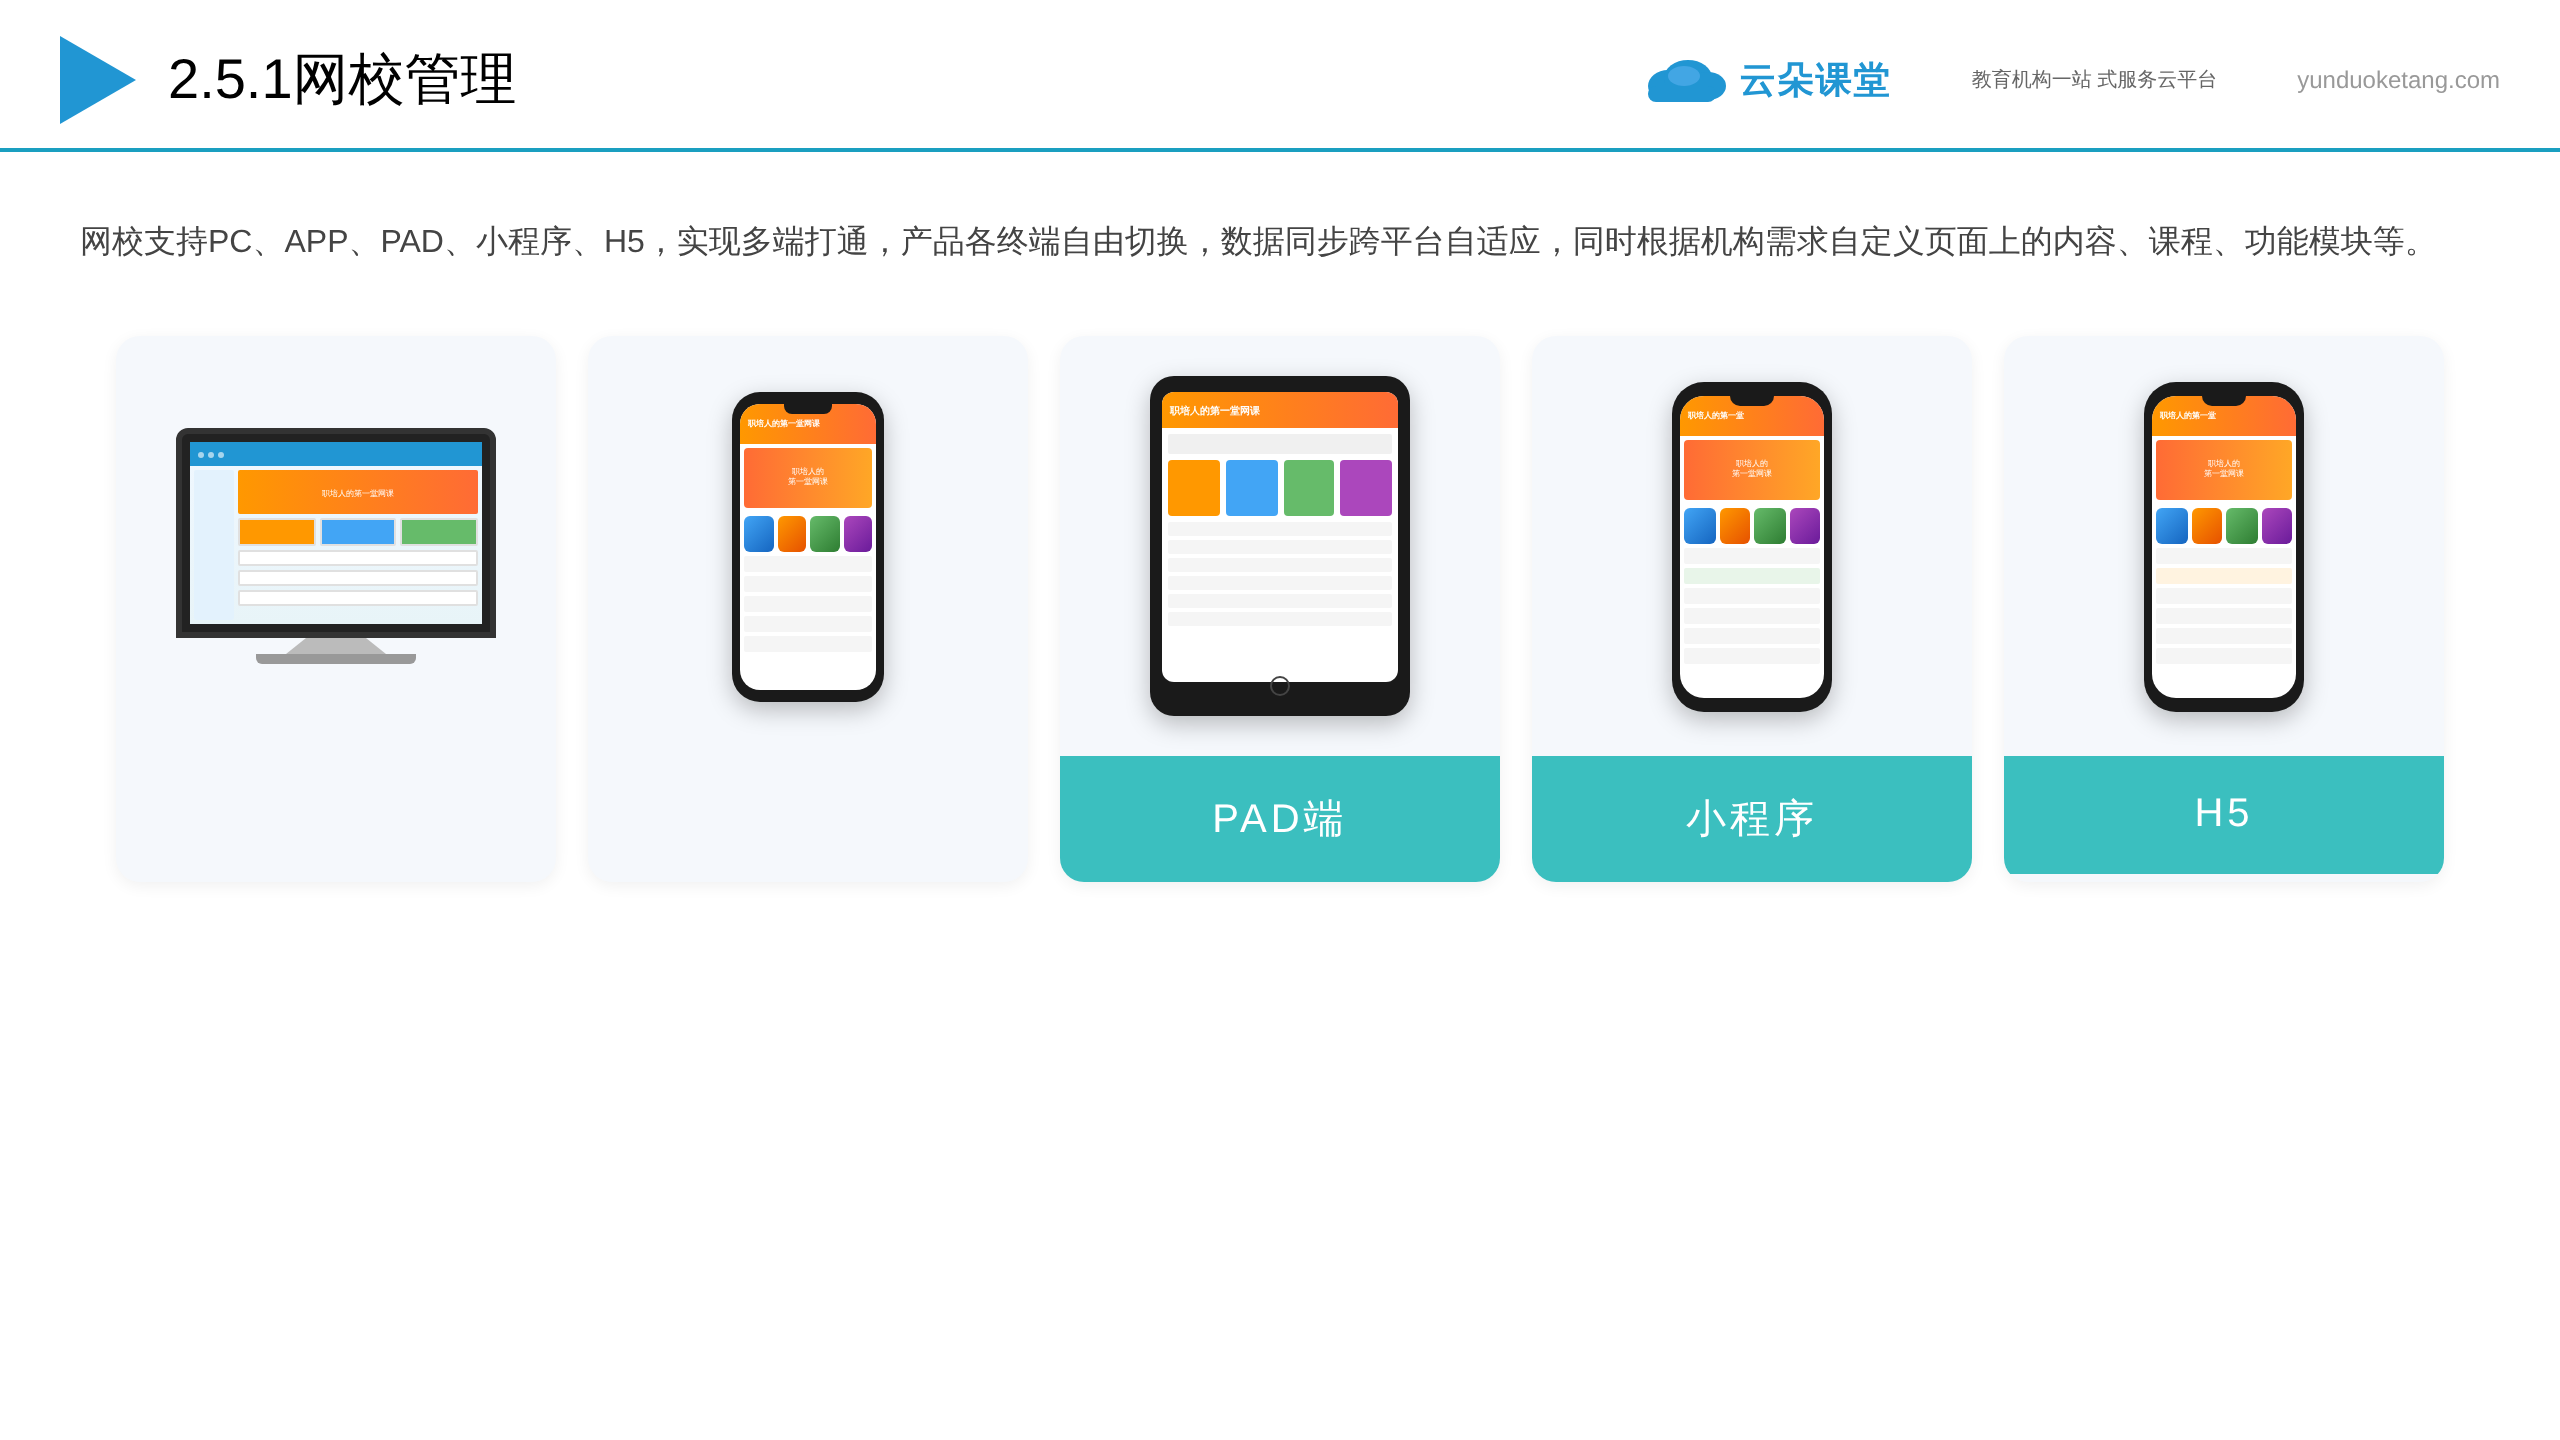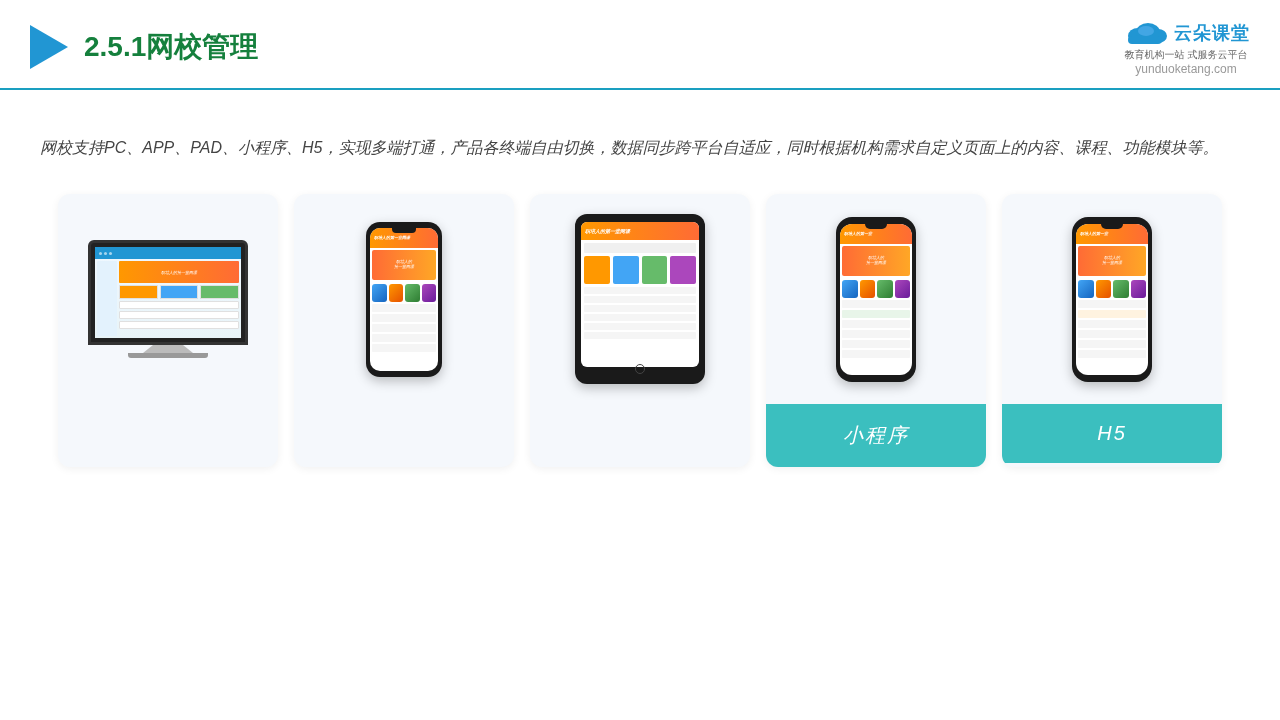--- a/index.html
+++ b/index.html
@@ -27,27 +27,28 @@
     }
     .play-icon {
       width: 0;
       height: 0;
       border-top: 22px solid transparent;
       border-bottom: 22px solid transparent;
       border-left: 38px solid #2196d3;
     }
     .page-title {
       font-size: 28px;
-      font-weight: 700;
-      color: #15803d;
+      font-weight: 400;
+      color: #000000;
     }
     .logo-area {
       display: flex;
-      flex-direction: column;
-      align-items: center;
+      flex-direction: row;
+      align-items: center;
+      gap: 40px;
     }
     .logo-cloud {
       display: flex;
       align-items: center;
       gap: 6px;
     }
     .cloud-icon-svg {
       width: 46px;
       height: 30px;
     }
@@ -64,22 +65,21 @@
       margin-top: 0;
     }
     .logo-url {
       font-size: 12px;
       color: #999;
       text-align: center;
     }
 
     
     .main-content {
-      padding: 42px 40px 20px 40px;
-      font-style: italic;
+      padding: 30px 40px 20px 40px;
     }
     .description {
       font-size: 16px;
       color: #444;
       line-height: 2;
       margin-bottom: 30px;
     }
 
     
     .cards-container {
@@ -500,20 +500,21 @@
                 <div class="pad-row-sm"></div>
                 <div class="pad-row-sm"></div>
                 <div class="pad-row-sm"></div>
                 <div class="pad-row-sm"></div>
                 <div class="pad-row-sm"></div>
               </div>
             </div>
           </div>
         </div>
       </div>
+      <div class="card-label teal">PAD端</div>
     </div>
 
     <div class="card">
       <div class="card-image-area">
         <div class="phone-mockup-tall">
           <div class="phone-notch-top"></div>
           <div class="phone-screen-tall">
             <div class="phone-screen-top">
               <span class="phone-screen-top-text">职培人的第一堂</span>
             </div>

